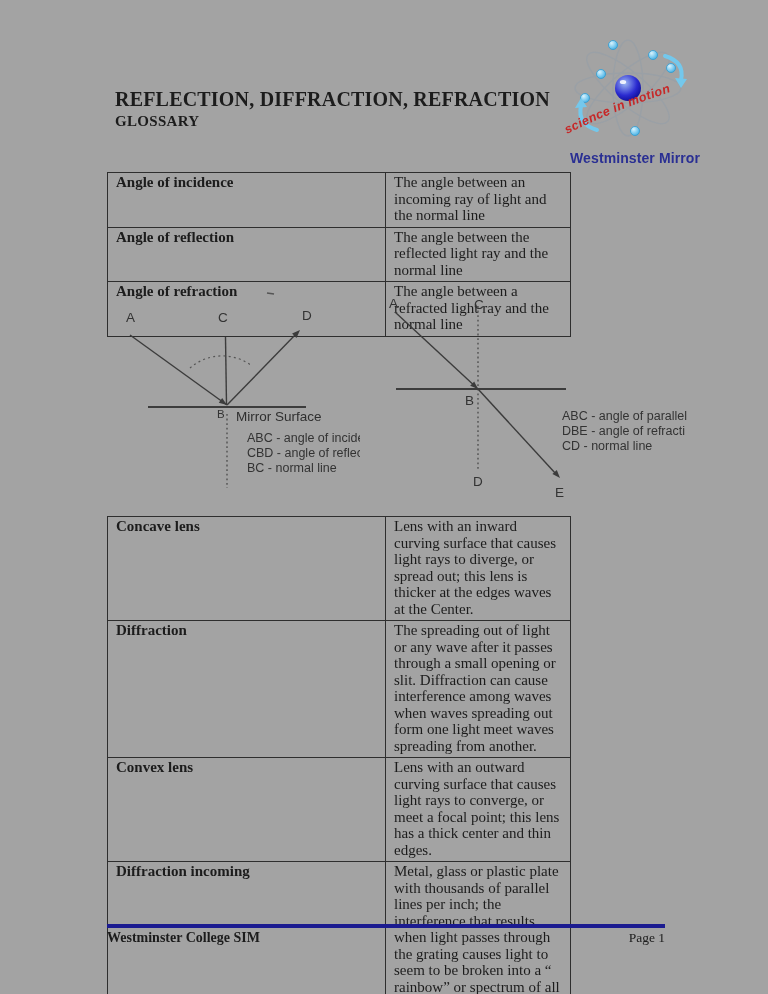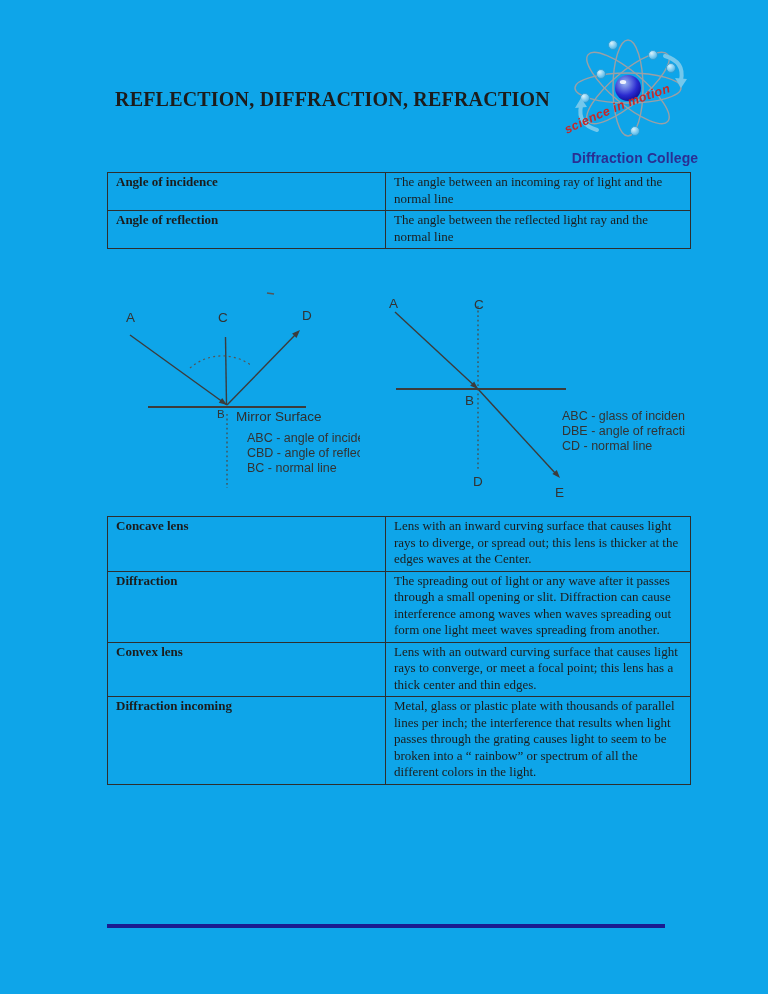--- a/index.html
+++ b/index.html
@@ -1,34 +1,34 @@
 <!DOCTYPE html>
 <html><head>
 <meta charset="utf-8">
 <style>
   * { box-sizing: border-box; }
   html,body { margin:0; padding:0; background:#fff; }
   .page {
-    position:relative; width:768px; height:994px; background:#0ea5e9;
+    position:relative; width:768px; height:994px; background:#a3a3a3;
     font-family:"Liberation Serif", serif; color:#1c1c1c; overflow:hidden;
   }
 
   
   .title-block { position:absolute; left:115px; top:88px; }
   .title-block .t1 { font-size:20px; font-weight:bold; line-height:22px; letter-spacing:0.2px; margin:0; }
   .title-block .t2 { font-size:15px; font-weight:bold; line-height:17px; margin:3px 0 0 0; letter-spacing:0.3px; }
 
   
   .logo-block { position:absolute; left:553px; top:28px; width:164px; }
   .logo-college { text-align:center; font-family:"Liberation Sans", sans-serif;
     font-weight:bold; font-size:14px; color:#2a2f93; margin-top:-2px; letter-spacing:0.1px; }
 
   
-  table.glossary { position:absolute; left:107px; width:584px; border-collapse:collapse;
-    font-size:13px; line-height:16.5px; table-layout:fixed; }
+  table.glossary { position:absolute; left:107px; width:464px; border-collapse:collapse;
+    font-size:15px; line-height:16.5px; table-layout:fixed; }
   #table1 { top:172px; }
   #table2 { top:516px; }
   table.glossary td { border:1px solid #2e2e2e; vertical-align:top; padding:1px 6px 3px 8px; }
   td.term { width:278px; font-weight:bold; }
 
   
   .diagram { position:absolute; }
   #reflection-diagram { left:110px; top:288px; }
   #refraction-diagram { left:380px; top:288px; }
   .diag-line  { stroke:#3c3c3c; stroke-width:1.4; fill:none; }
@@ -51,20 +51,21 @@
   .footer-text .fl { font-weight:bold; font-size:14px; }
   .footer-text .fr { font-size:13.5px; }
 </style>
 </head>
 <body>
 
 <div class="page">
 
   <div class="title-block">
     <h1 class="t1">REFLECTION, DIFFRACTION, REFRACTION</h1>
+    <h2 class="t2">GLOSSARY</h2>
   </div>
 
   <div class="logo-block">
     <svg width="164" height="120" viewBox="0 0 164 120">
       <defs>
         <radialGradient id="nucGrad" cx="0.38" cy="0.32" r="0.85">
           <stop offset="0%" stop-color="#9db8f2"></stop>
           <stop offset="55%" stop-color="#2a2ad0"></stop>
           <stop offset="100%" stop-color="#000078"></stop>
         </radialGradient>
@@ -103,32 +104,36 @@
       </g>
       <g fill="#74c8ec" stroke="none">
         <polygon points="128,60 122,50 134,51"></polygon>
         <polygon points="28,70 22,80 34,79"></polygon>
       </g>
 
       <text font-family="Liberation Sans, sans-serif" font-size="12.5" font-weight="bold" font-style="italic" fill="#c62828" letter-spacing="0.4">
         <textPath href="#tagline-path">science in motion</textPath>
       </text>
     </svg>
-    <div class="logo-college">Diffraction College</div>
+    <div class="logo-college">Westminster Mirror</div>
   </div>
 
   <table class="glossary" id="table1">
     <tbody>
       <tr>
         <td class="term">Angle of incidence</td>
         <td class="def">The angle between an incoming ray of light and the normal line</td>
       </tr>
       <tr>
         <td class="term">Angle of reflection</td>
         <td class="def">The angle between the reflected light ray and the normal line</td>
+      </tr>
+      <tr>
+        <td class="term">Angle of refraction</td>
+        <td class="def">The angle between a refracted light ray and the normal line</td>
       </tr>
     </tbody>
   </table>
 
   <svg class="diagram" id="reflection-diagram" width="250" height="215" viewBox="0 0 250 215">
 
     <line x1="157" y1="5" x2="164" y2="6" stroke="#555" stroke-width="1.6"></line>
 
     <line class="diag-line" x1="20" y1="47" x2="117" y2="117"></line>
     <polygon class="arrowhead" points="117,117 108.8,114.7 112.2,109.9"></polygon>
@@ -168,21 +173,21 @@
     <line class="diag-thick" x1="16" y1="101" x2="186" y2="101"></line>
 
     <text class="pt" x="9" y="20">A</text>
     <text class="pt" x="94" y="21">C</text>
     <text class="pt" x="85" y="117">B</text>
     <text class="pt" x="93" y="198">D</text>
     <text class="pt" x="175" y="209">E</text>
   </svg>
 
   <div class="refr-legend">
-    <div>ABC - glass of inciden</div>
+    <div>ABC - angle of parallel</div>
     <div>DBE - angle of refracti</div>
     <div>CD - normal line</div>
   </div>
 
   <table class="glossary" id="table2">
     <tbody>
       <tr>
         <td class="term">Concave lens</td>
         <td class="def">Lens with an inward curving surface that causes light rays to diverge, or spread out; this lens is thicker at the edges waves at the Center.</td>
       </tr>
@@ -195,14 +200,18 @@
         <td class="def">Lens with an outward curving surface that causes light rays to converge, or meet a focal point; this lens has a thick center and thin edges.</td>
       </tr>
       <tr>
         <td class="term">Diffraction incoming</td>
         <td class="def">Metal, glass or plastic plate with thousands of parallel lines per inch; the interference that results when light passes through the grating causes light to seem to be broken into a “ rainbow” or spectrum of all the different colors in the light.</td>
       </tr>
     </tbody>
   </table>
 
   <div class="footer-rule"></div>
+  <div class="footer-text">
+    <span class="fl">Westminster College SIM</span>
+    <span class="fr">Page 1</span>
+  </div>
 
 </div>
 
 </body></html>

